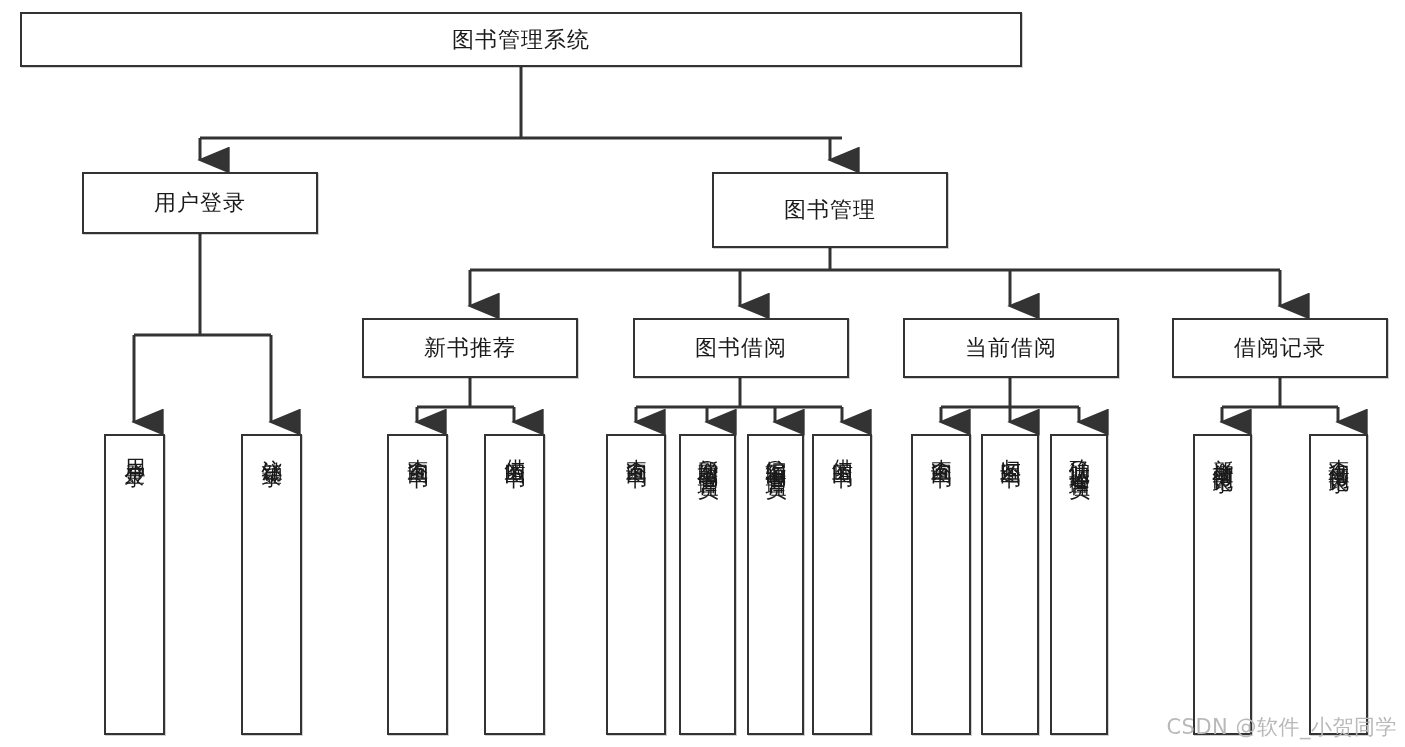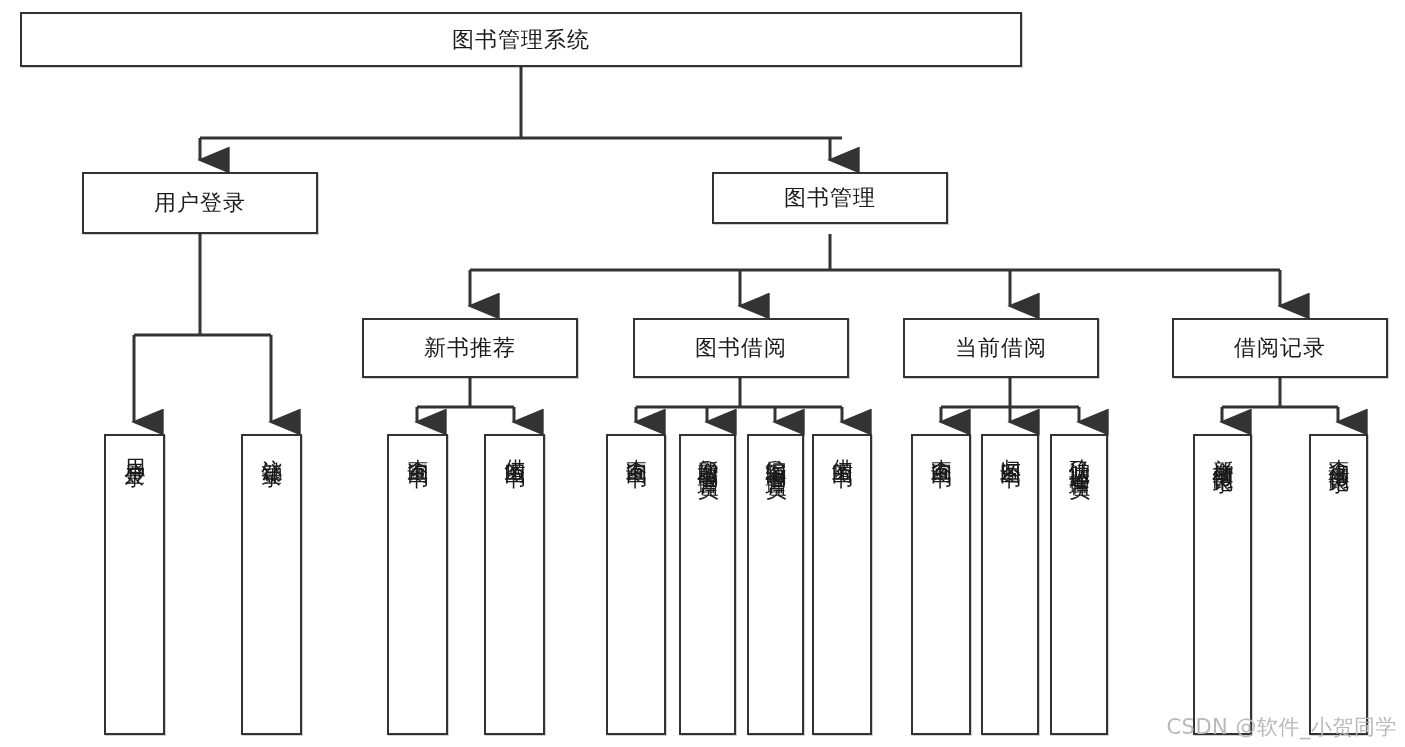--- a/index.html
+++ b/index.html
@@ -126,31 +126,31 @@
     </g>
   </svg>
 
   <div class="node horizontal" style="left:20px; top:12px; width:1002px; height:55px;">
     <span class="label">图书管理系统</span>
   </div>
 
   <div class="node horizontal" style="left:82px; top:172px; width:236px; height:62px;">
     <span class="label">用户登录</span>
   </div>
-  <div class="node horizontal" style="left:712px; top:172px; width:236px; height:52px;">
+  <div class="node horizontal" style="left:712px; top:172px; width:236px; height:76px;">
     <span class="label">图书管理</span>
   </div>
 
   <div class="node horizontal" style="left:633px; top:318px; width:216px; height:60px;">
     <span class="label">图书借阅</span>
   </div>
   <div class="node horizontal" style="left:362px; top:318px; width:216px; height:60px;">
     <span class="label">新书推荐</span>
   </div>
-  <div class="node horizontal" style="left:903px; top:318px; width:196px; height:60px;">
+  <div class="node horizontal" style="left:903px; top:318px; width:216px; height:60px;">
     <span class="label">当前借阅</span>
   </div>
   <div class="node horizontal" style="left:1172px; top:318px; width:216px; height:60px;">
     <span class="label">借阅记录</span>
   </div>
 
   <div class="node vertical" style="left:104px; top:434px; width:61px; height:301px;">
     <span class="label">用户登录</span>
   </div>
   <div class="node vertical" style="left:241px; top:434px; width:61px; height:301px;">

